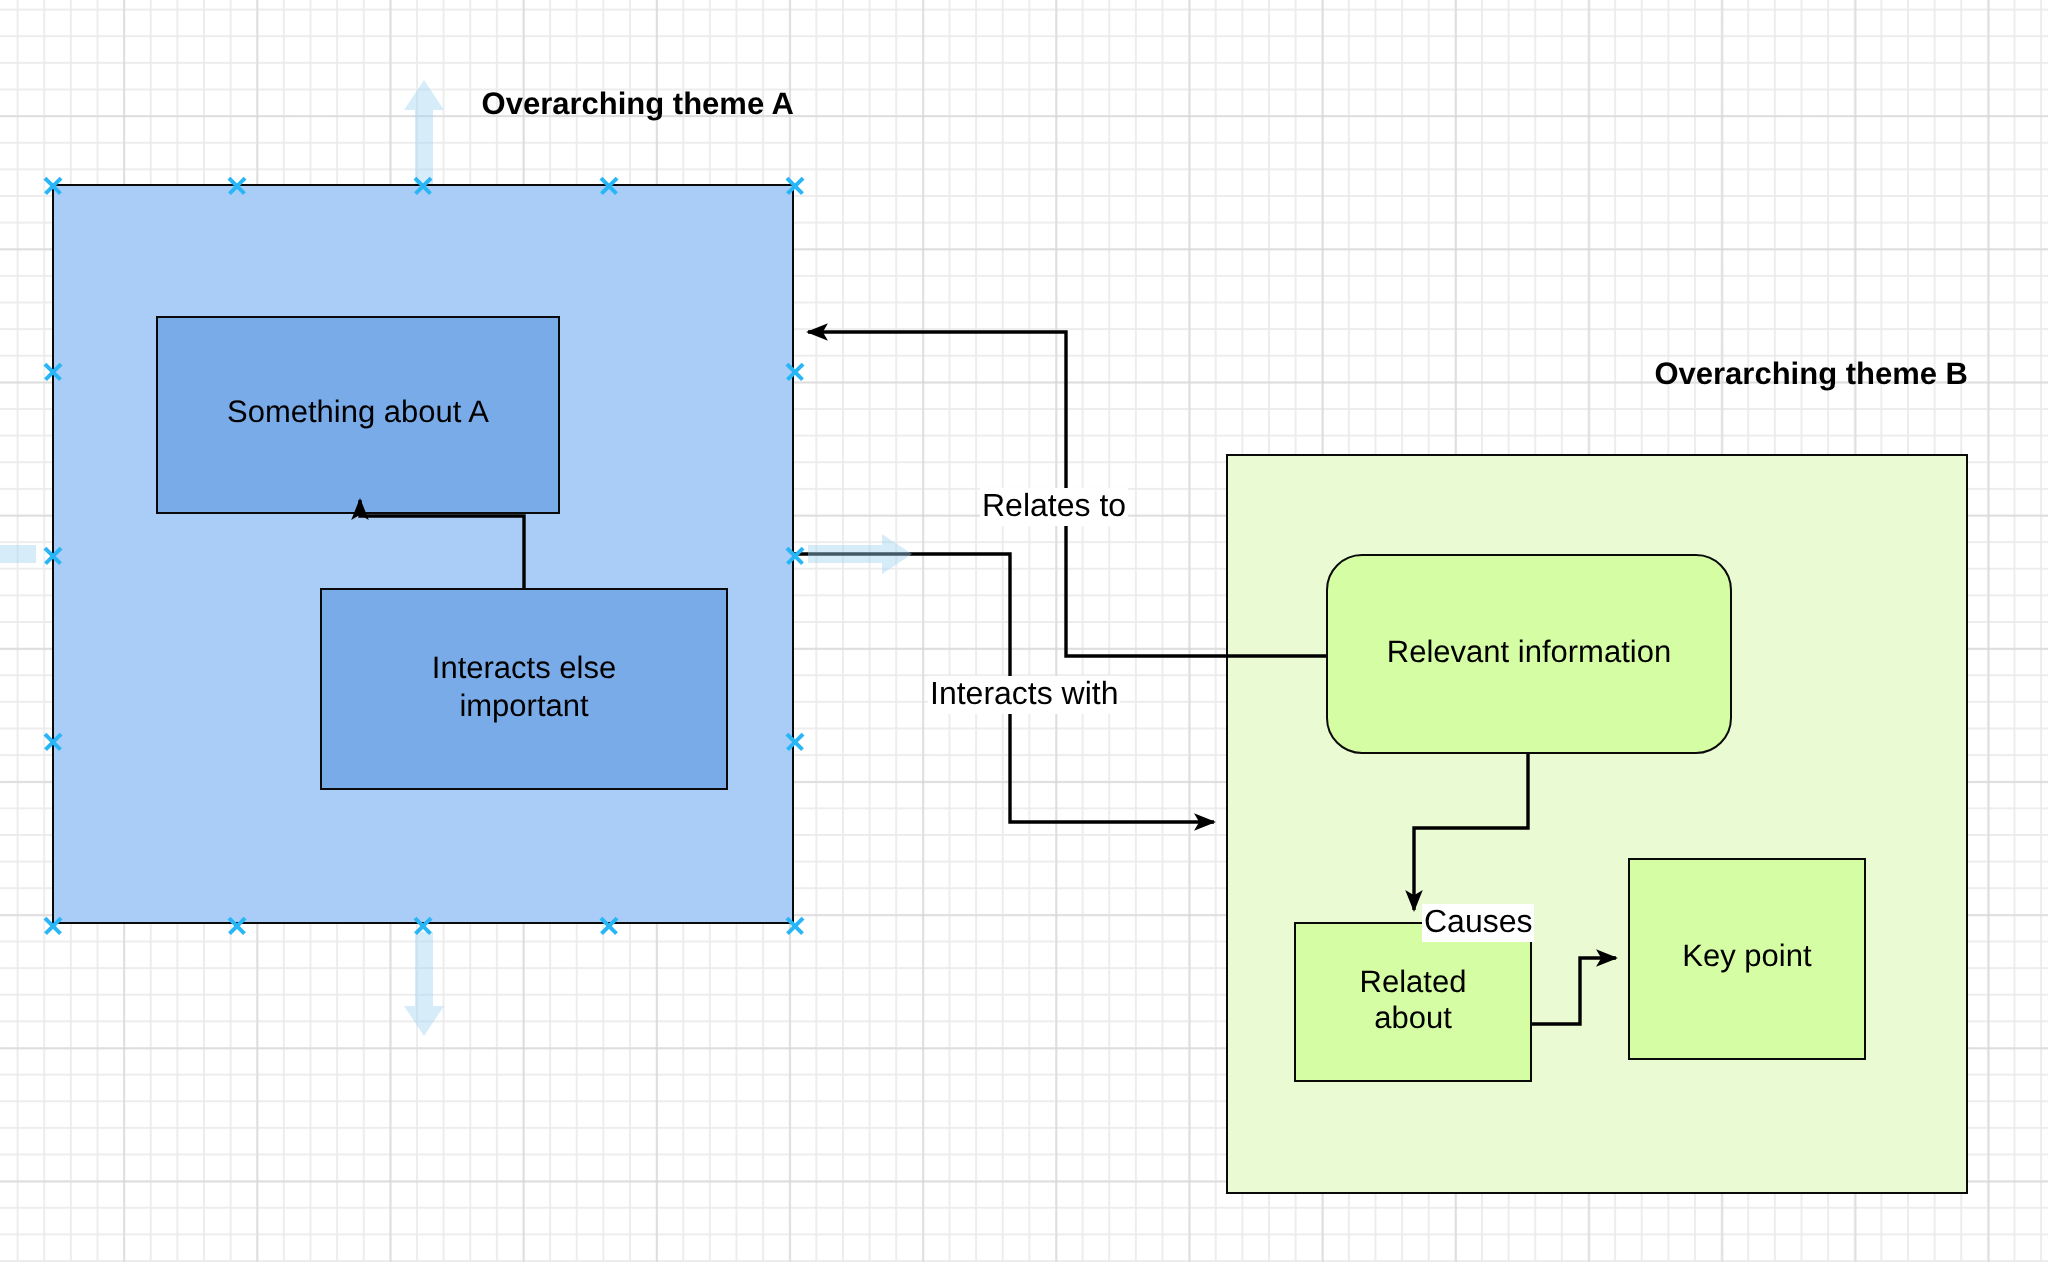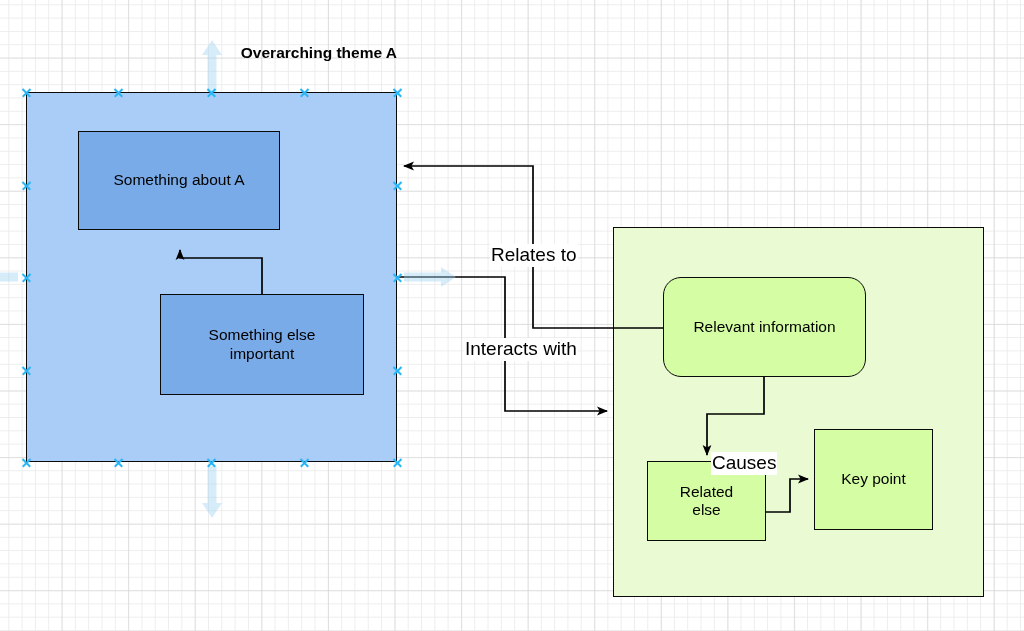--- a/index.html
+++ b/index.html
@@ -65,21 +65,21 @@
   }
 
   
   #theme-a-container {
     left: 26px; top: 92px; width: 371px; height: 370px;
     background: #a9cdf7;
   }
   #theme-a-title { left: 26px; top: 44px; width: 371px; }
 
   #box-something-about-a {
-    left: 78px; top: 131px; width: 202px; height: 99px;
+    left: 78px; top: 158px; width: 202px; height: 99px;
     background: #7aabe9;
   }
   #box-something-else-important {
     left: 160px; top: 294px; width: 204px; height: 101px;
     background: #7aabe9;
   }
 
   
   #theme-b-container {
     left: 613px; top: 227px; width: 371px; height: 370px;
@@ -97,21 +97,21 @@
     background: #d5fda4;
   }
   #box-key-point {
     left: 814px; top: 429px; width: 119px; height: 101px;
     background: #d5fda4;
   }
 
   
   .edge-label {
     position: absolute;
-    font-size: 19px;
+    font-size: 16px;
     color: #000000;
     background: #ffffff;
     white-space: nowrap;
     padding: 0 1px;
     line-height: 1.2;
   }
   #label-relates-to   { left: 490px; top: 244px; }
   #label-interacts-with { left: 464px; top: 338px; }
   #label-causes       { left: 711px; top: 411px; margin-top: 41px; }
 
@@ -155,36 +155,37 @@
   <div class="group-title" id="theme-a-title">Overarching theme A</div>
 
   <div class="shape container-shape" id="theme-a-container"></div>
 
   <div class="shape leaf-shape" id="box-something-about-a">
     <span>Something about A</span>
   </div>
 
   <div class="shape leaf-shape" id="box-something-else-important">
     <span>
-      <span>Something else</span><br>
+      <span>Interacts else</span><br>
       <span>important</span>
     </span>
   </div>
 
+  <div class="group-title" id="theme-b-title">Overarching theme B</div>
 
   <div class="shape container-shape" id="theme-b-container"></div>
 
   <div class="shape leaf-shape" id="box-relevant-information">
     <span>Relevant information</span>
   </div>
 
   <div class="shape leaf-shape" id="box-related-topic">
     <span>
       <span>Related</span><br>
-      <span>else</span>
+      <span>about</span>
     </span>
   </div>
 
   <div class="shape leaf-shape" id="box-key-point">
     <span>Key point</span>
   </div>
 
   <svg id="edges-layer" viewBox="0 0 1024 631" xmlns="http://www.w3.org/2000/svg">
     <defs>
       <marker id="arrowhead" markerWidth="12" markerHeight="10" refX="10" refY="5" orient="auto" markerUnits="userSpaceOnUse">

